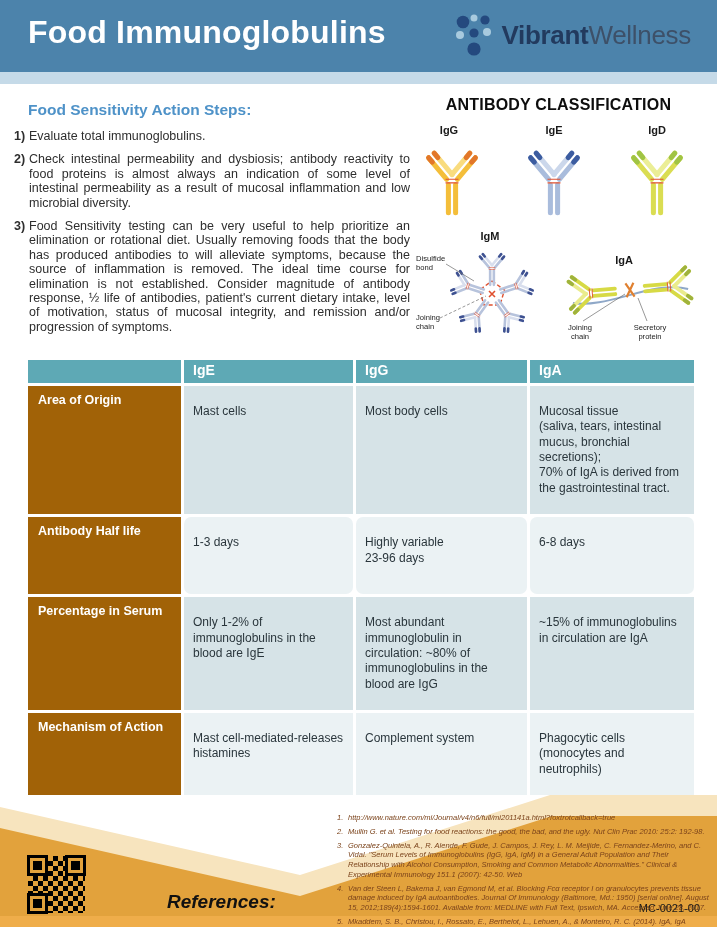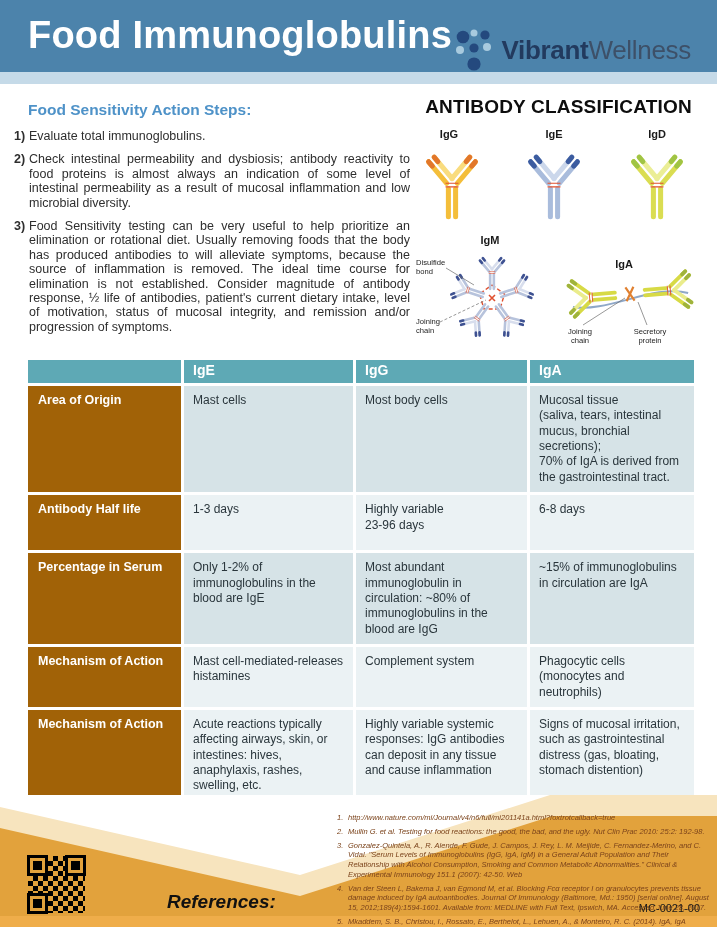--- a/index.html
+++ b/index.html
@@ -2,57 +2,57 @@
 <html><head>
 <meta charset="utf-8">
 <style>
   html,body{margin:0;padding:0;background:#e8e8e8;}
   .page{position:relative;width:717px;height:927px;background:#ffffff;overflow:hidden;
         font-family:"Liberation Sans",sans-serif;margin:0 auto;}
 
   
   .topbar{position:absolute;left:0;top:0;width:717px;height:72px;background:#4C83AB;}
   .page-title{position:absolute;left:28px;top:14px;margin:0;color:#ffffff;
-              font-size:38px;font-weight:bold;letter-spacing:0.2px;}
-  .brand{position:absolute;right:26px;top:27px;display:flex;align-items:center;gap:7px;}
+              font-size:32px;font-weight:bold;letter-spacing:0.2px;}
+  .brand{position:absolute;right:26px;top:12px;display:flex;align-items:center;gap:7px;}
   .brand-text{font-size:26px;letter-spacing:-0.3px;white-space:nowrap;}
   .brand-bold{font-weight:bold;color:#223A5E;}
   .brand-light{font-weight:300;color:#3D5068;}
   .strip{position:absolute;left:0;top:72px;width:717px;height:12px;background:#C5DAE8;}
 
   
   .steps{position:absolute;left:14px;top:98px;width:396px;}
   .steps h2{margin:3px 0 10px 14px;font-size:15.5px;font-weight:bold;color:#4E92C8;}
   #steps-list{list-style:none;margin:0;padding:0;}
   .step{position:relative;padding-left:15px;margin-bottom:9px;
         font-size:12.5px;line-height:14.4px;color:#2e2e2e;text-align:justify;}
   .step-num{position:absolute;left:0;top:0;font-weight:bold;}
 
   
   .diagram{position:absolute;left:402px;top:96px;width:313px;}
-  .diagram h3{margin:0 0 4px 0;text-align:center;font-size:19px;font-weight:800;
+  .diagram h3{margin:0 0 4px 0;text-align:center;font-size:16px;font-weight:800;
               color:#0d0d0d;letter-spacing:0.2px;}
   .ablabel{font-weight:bold;font-size:11px;fill:#1a1a1a;}
   .smlabel{font-size:7.6px;fill:#222222;}
   .callout{stroke:#6b6b6b;stroke-width:0.7;fill:none;}
 
   
   .igtable{position:absolute;left:25px;top:357px;}
   table{border-collapse:separate;border-spacing:3px;width:672px;table-layout:fixed;}
   th,td{vertical-align:top;text-align:left;}
   thead th{background:#5EA9B5;color:#ffffff;font-size:14px;font-weight:bold;
            height:19px;padding:2px 9px;}
   tbody th{background:#a16207;color:#ffffff;font-size:12.5px;font-weight:bold;
            padding:7px 10px;line-height:1.25;}
-  tbody td{font-size:12px;color:#2A363C;line-height:1.28;padding:7px 9px;
+  tbody td{font-size:12px;color:#2A363C;line-height:1.28;padding:18px 9px;
            white-space:pre-line;}
   tr.dark td{background:#D6E3E7;}
   tr.light td{background:#EBF2F4;}
   tbody tr:nth-child(1) td{height:82px;}
-  tbody tr:nth-child(2) td{height:41px;}
+  tbody tr:nth-child(2) td{height:41px;border-radius:7px;}
   tbody tr:nth-child(3) td{height:48px;}
   tbody tr:nth-child(4) td{height:30px;margin-top:43px;}
   tbody tr:nth-child(5) td{height:42px;}
   tbody tr:nth-child(6) td{height:74px;}
 
   
   .footer{position:absolute;left:0;top:795px;width:717px;height:132px;background:#ffffff;}
   .footer-shapes{position:absolute;left:0;top:0;}
   .refs-block{position:absolute;left:337px;top:18px;width:374px;}
   #refs-list{list-style:none;margin:0;padding:0;}

